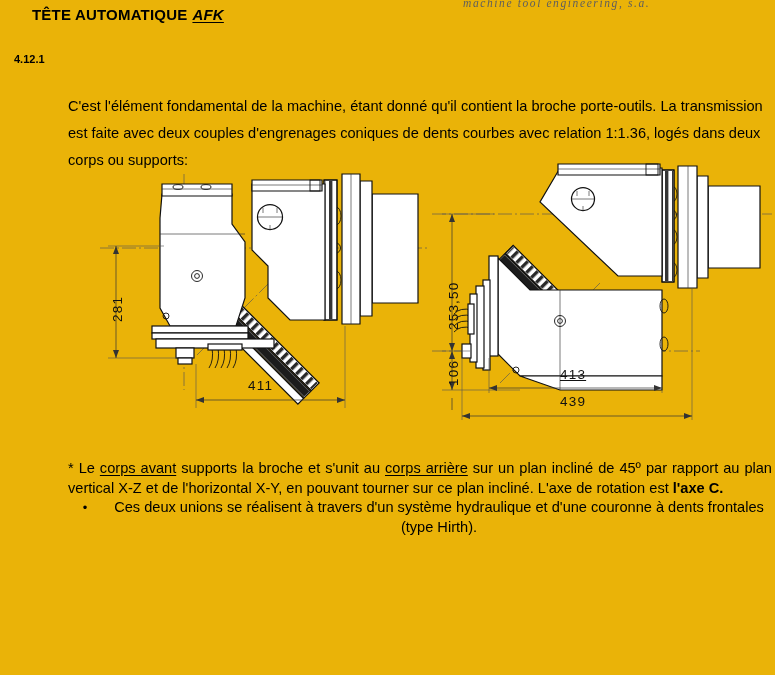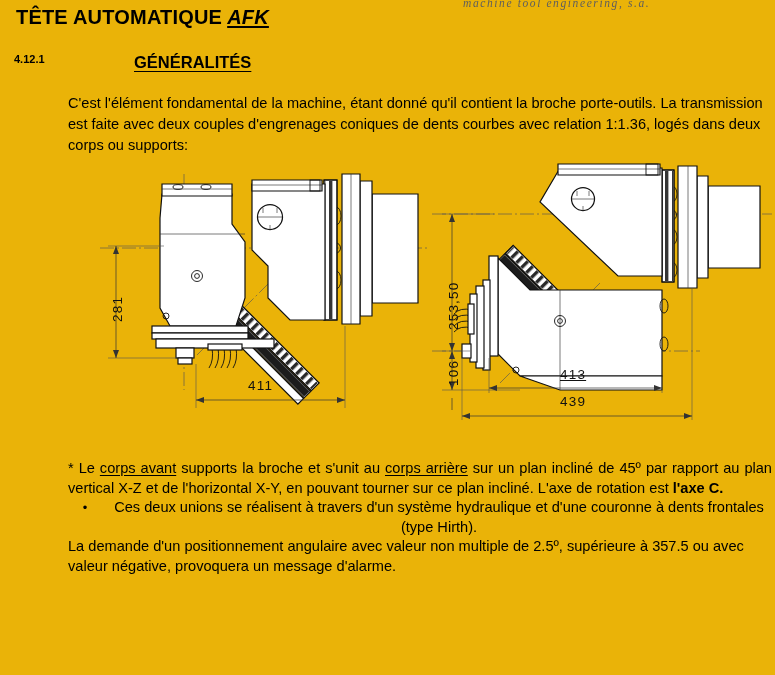--- a/index.html
+++ b/index.html
@@ -35,23 +35,23 @@
     letter-spacing: 1.6px;
     color: #5e5e5e;
     white-space: nowrap;
     overflow: hidden;
     height: 14px;
   }
 
   
   .doc-title {
     position: absolute;
-    left: 16px;
+    left: 32px;
     top: 6px;
-    font-size: 20px;
+    font-size: 15px;
     font-weight: bold;
     letter-spacing: 0.2px;
     white-space: nowrap;
   }
   .doc-title .afk {
     font-style: italic;
     text-decoration: underline;
     text-underline-offset: 2px;
     margin-left: 5px;
   }
@@ -72,21 +72,21 @@
     text-underline-offset: 3px;
   }
 
   
   .intro {
     position: absolute;
     left: 68px;
     top: 93px;
     width: 700px;
     font-size: 14.6px;
-    line-height: 21px;
+    line-height: 27px;
     text-align: left;
   }
   .body-block {
     position: absolute;
     left: 68px;
     top: 459px;
     width: 704px;
     font-size: 14.6px;
     line-height: 19.5px;
   }
@@ -143,21 +143,20 @@
 
 <div class="page">
 
   <div class="running-header">machine tool engineering, s.a.</div>
 
   <div class="doc-title">
     <span>TÊTE AUTOMATIQUE</span><span class="afk">AFK</span>
   </div>
 
   <div class="section-number">4.12.1</div>
-  <div class="section-title">GÉNÉRALITÉS</div>
 
   <div class="intro">C'est l'élément fondamental de la machine, étant donné qu'il contient la broche porte-outils. La transmission est faite avec deux couples d'engrenages coniques de dents courbes avec relation 1:1.36, logés dans deux corps ou supports:</div>
 
   <div class="drawings">
 
     <svg width="775" height="280" viewBox="0 0 775 280">
       <defs>
         <style>
           .ol  { fill:none; stroke:#111; stroke-width:1.25; }
           .ol2 { fill:none; stroke:#111; stroke-width:0.9; }
@@ -367,16 +366,15 @@
 
 
     <p><span>* Le </span><span class="u">corps avant</span><span> supports la broche et s'unit au </span><span class="u">corps arrière</span><span> sur un plan incliné de 45º par rapport au plan vertical X-Z et de l'horizontal X-Y, en pouvant tourner sur ce plan incliné. L'axe de rotation est </span><span class="b">l'axe C.</span></p>
 
     <div class="bullet-row">
       <div class="bullet-dot">•</div>
       <div class="bullet-text">Ces deux unions se réalisent à travers d'un système hydraulique et d'une couronne à dents frontales (type Hirth).</div>
     </div>
 
 
-    <p class="nojustify">La demande d'un positionnement angulaire avec valeur non multiple de 2.5º, supérieure à 357.5 ou avec valeur négative, provoquera un message d'alarme.</p>
   </div>
 
 </div>
 
 </body></html>

